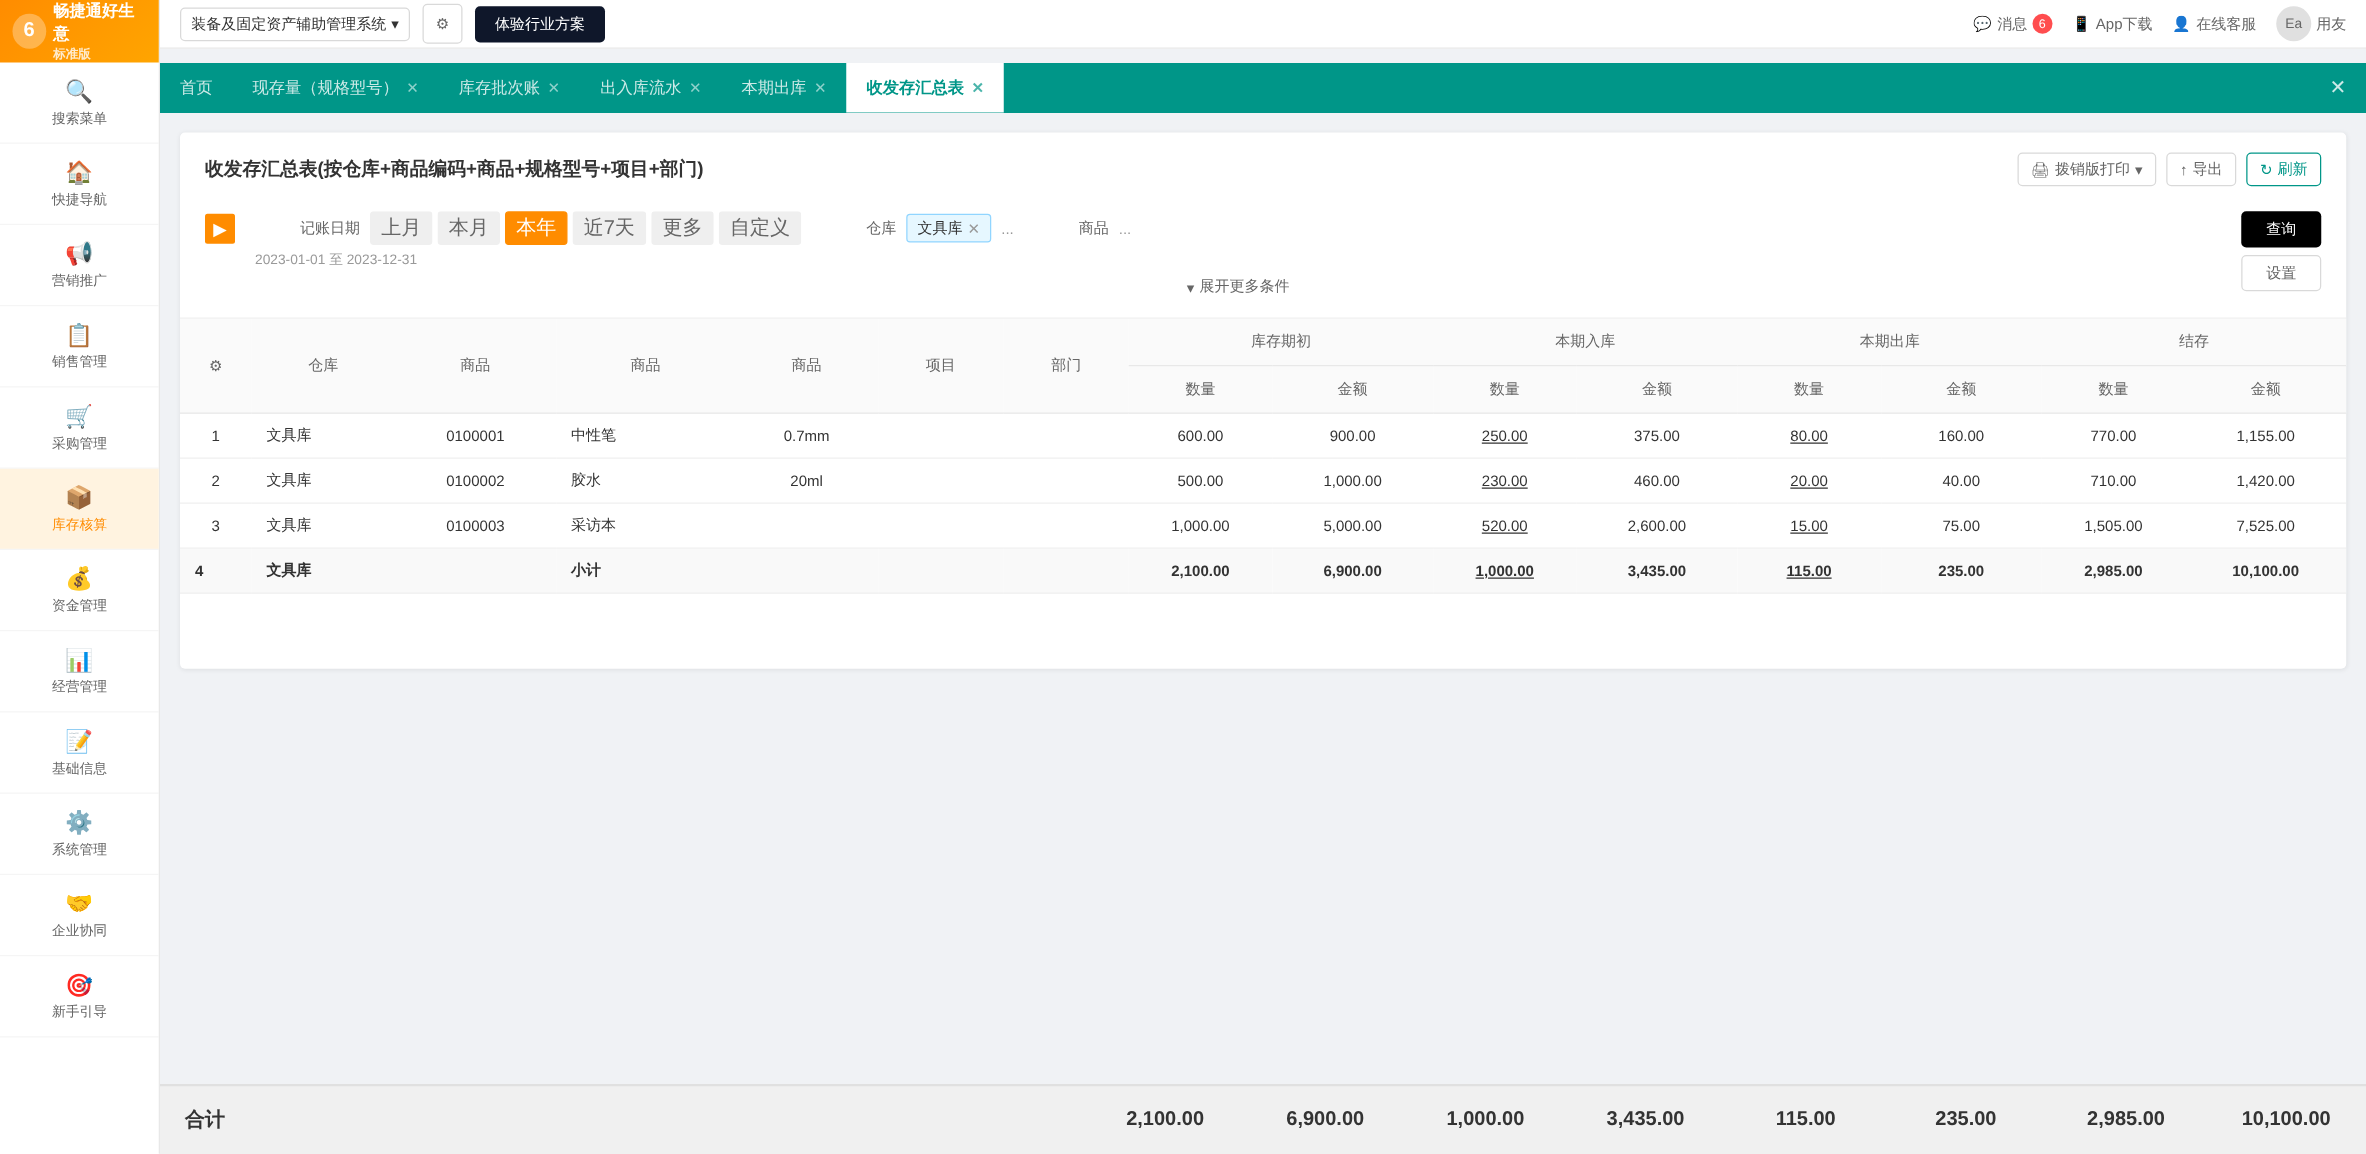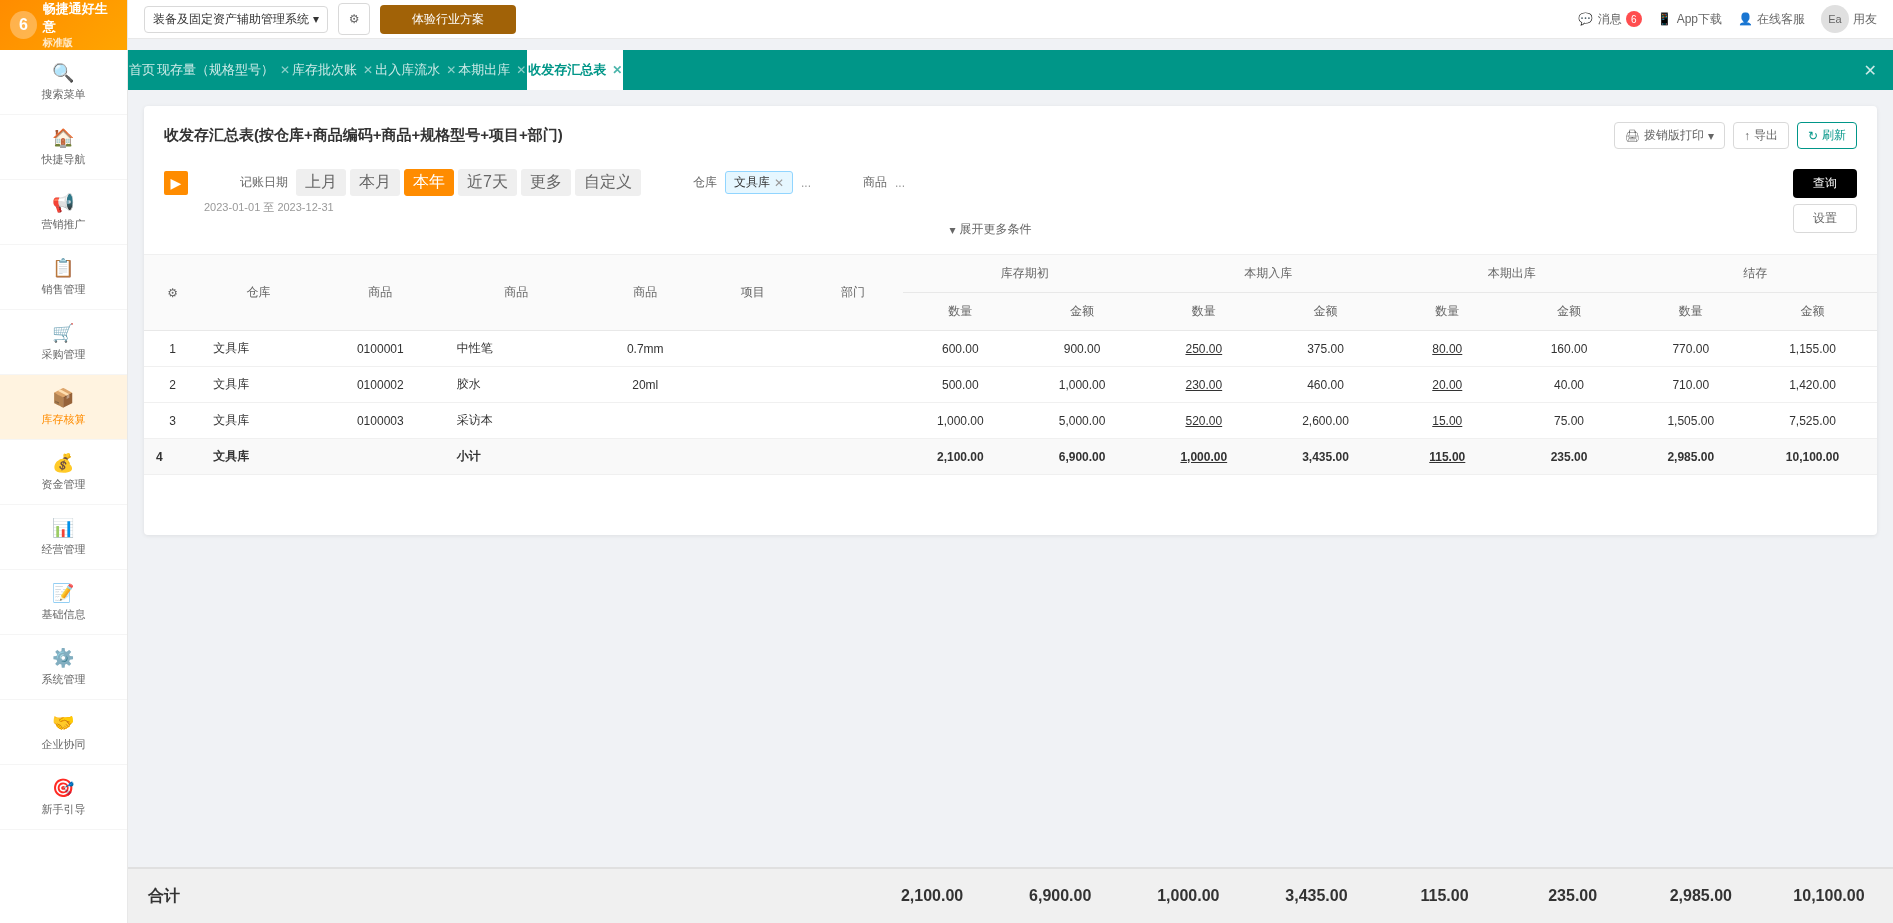--- a/index.html
+++ b/index.html
@@ -10,29 +10,29 @@
     .sidebar-logo { background: linear-gradient(135deg, #ff8c00, #ffa500); height: 50px; display: flex; align-items: center; justify-content: center; color: #fff; font-size: 13px; font-weight: bold; padding: 0 10px; }
     .sidebar-logo .logo-icon { width: 28px; height: 28px; background: rgba(255,255,255,0.3); border-radius: 50%; display: flex; align-items: center; justify-content: center; margin-right: 6px; font-size: 16px; }
     .sidebar-item { display: flex; flex-direction: column; align-items: center; padding: 12px 0; cursor: pointer; color: #666; font-size: 11px; border-bottom: 1px solid #f5f5f5; }
     .sidebar-item.active { background: #fff3e0; color: #ff8c00; }
     .sidebar-item .icon { font-size: 18px; margin-bottom: 3px; }
 
     
     .header { position: fixed; left: 128px; top: 0; right: 0; height: 39px; background: #fff; border-bottom: 1px solid #e8e8e8; display: flex; align-items: center; justify-content: space-between; padding: 0 16px; z-index: 99; }
     .header-left { display: flex; align-items: center; gap: 10px; }
     .header-select { border: 1px solid #d9d9d9; border-radius: 4px; padding: 4px 8px; font-size: 12px; background: #fff; cursor: pointer; display: flex; align-items: center; gap: 4px; }
-    .btn-experience { background: #a16207; color: #fff; border: none; border-radius: 4px; padding: 6px 32px; font-size: 12px; cursor: pointer; }
+    .btn-experience { background: #0f172a; color: #fff; border: none; border-radius: 4px; padding: 6px 16px; font-size: 12px; cursor: pointer; }
     .header-right { display: flex; align-items: center; gap: 16px; color: #666; font-size: 12px; }
     .header-right-item { display: flex; align-items: center; gap: 4px; cursor: pointer; }
     .badge { background: #ff4d4f; color: #fff; border-radius: 10px; padding: 0 5px; font-size: 10px; min-width: 16px; height: 16px; display: inline-flex; align-items: center; justify-content: center; }
     .user-avatar { width: 28px; height: 28px; background: #e0e0e0; border-radius: 50%; display: flex; align-items: center; justify-content: center; font-size: 11px; }
 
     
     .tab-bar { position: fixed; left: 128px; top: 50px; right: 0; height: 40px; background: #009688; display: flex; align-items: center; z-index: 98; }
-    .tab-item { height: 40px; display: flex; align-items: center; padding: 0 1px; cursor: pointer; font-size: 13px; color: rgba(255,255,255,0.8); white-space: nowrap; position: relative; }
+    .tab-item { height: 40px; display: flex; align-items: center; padding: 0 16px; cursor: pointer; font-size: 13px; color: rgba(255,255,255,0.8); white-space: nowrap; position: relative; }
     .tab-item.active { background: #fff; color: #009688; font-weight: bold; }
     .tab-close { margin-left: 6px; font-size: 12px; opacity: 0.7; }
 
     
     .main { margin-left: 128px; margin-top: 90px; padding: 16px; background: #f0f2f5; min-height: calc(923px - 90px); }
     .content-card { background: #fff; border-radius: 4px; box-shadow: 0 1px 4px rgba(0,0,0,0.08); }
 
     
     .page-title-bar { padding: 16px 20px 10px; display: flex; align-items: center; justify-content: space-between; }
     .page-title { font-size: 15px; font-weight: bold; color: #333; }

